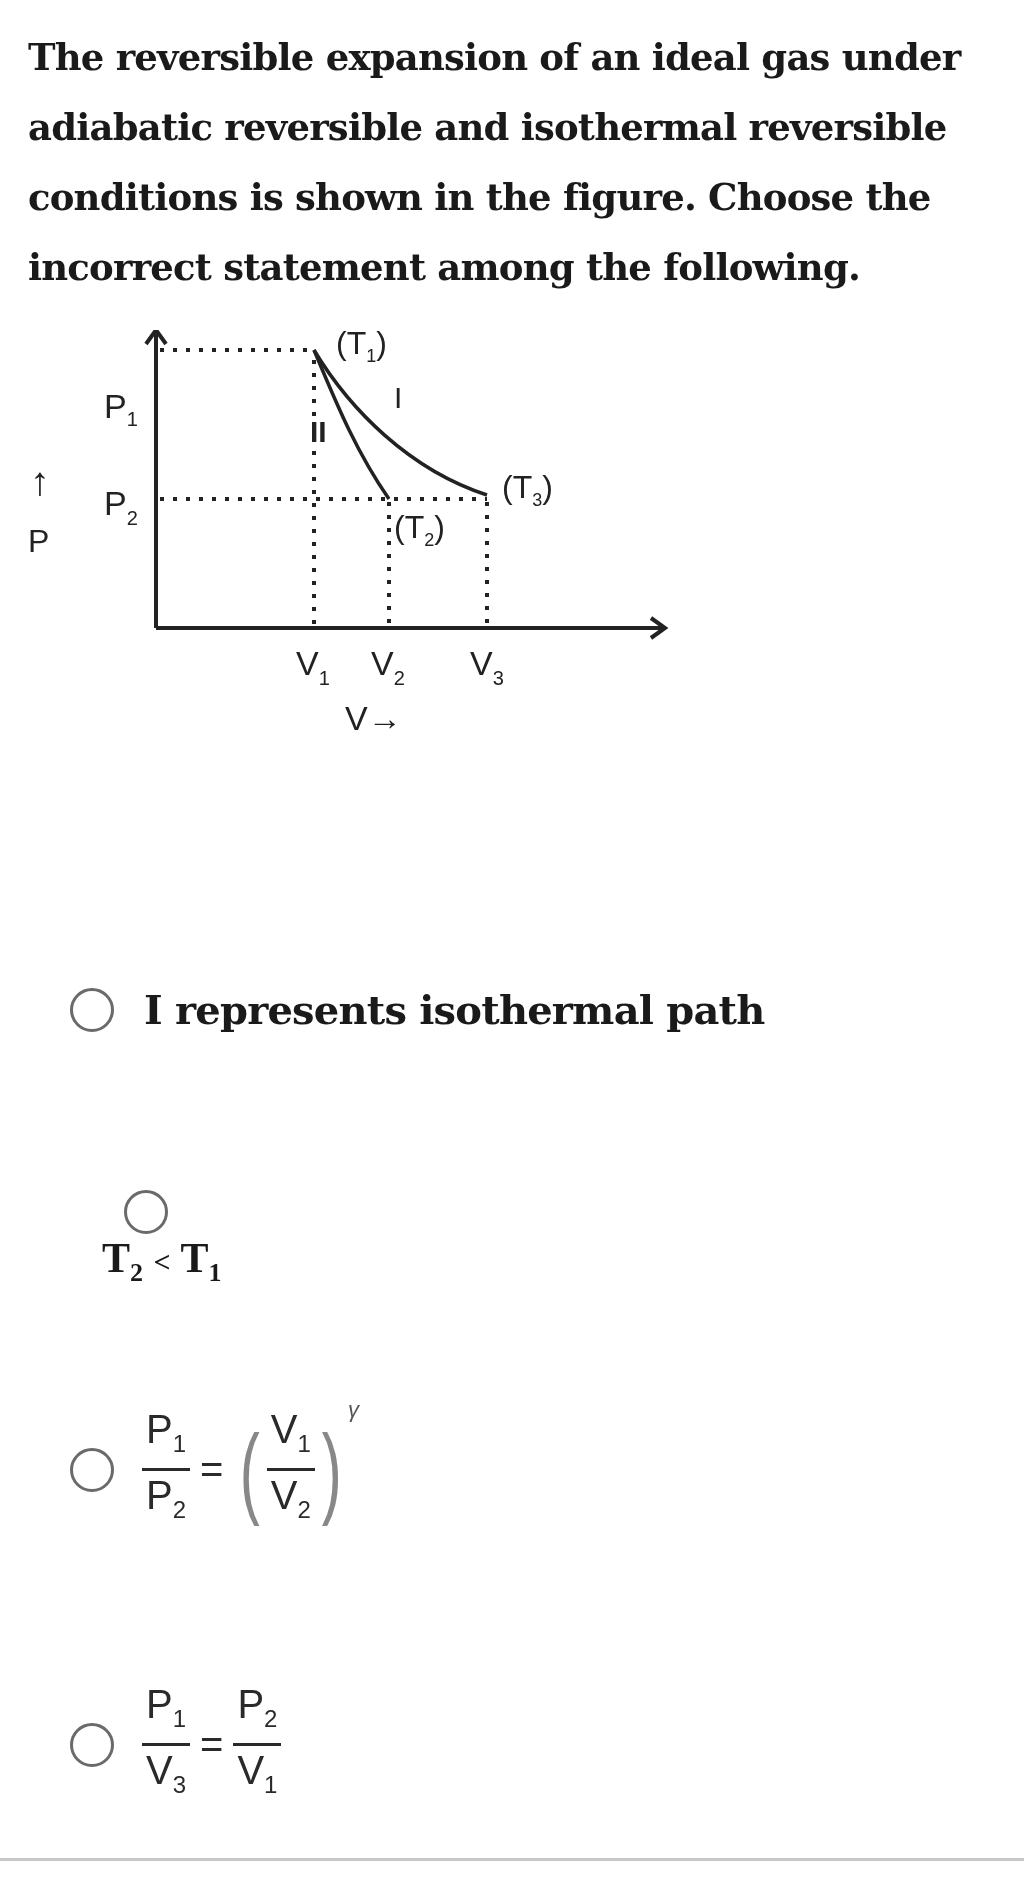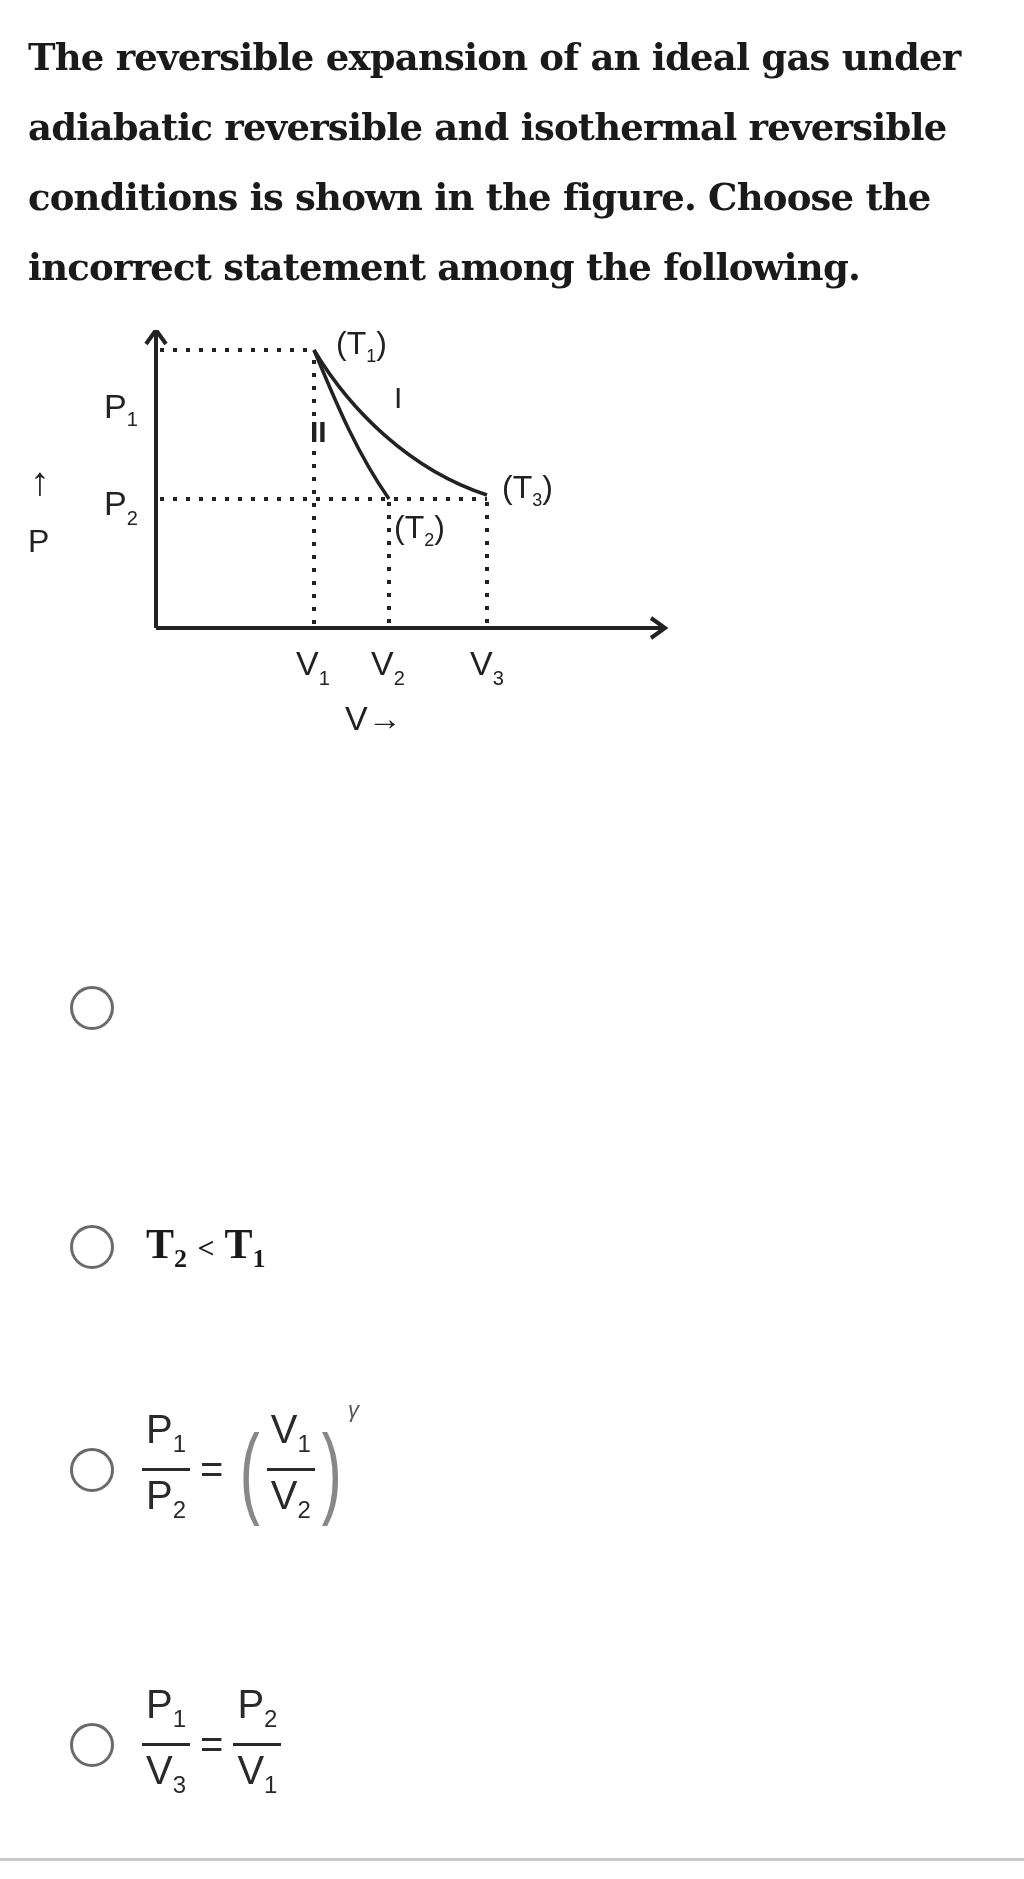--- a/index.html
+++ b/index.html
@@ -75,23 +75,24 @@
     <text x="394" y="208" font-size="32"><tspan>(T</tspan><tspan font-size="18" dy="8">2</tspan><tspan dy="-8">)</tspan></text>
     <text x="502" y="168" font-size="32"><tspan>(T</tspan><tspan font-size="18" dy="8">3</tspan><tspan dy="-8">)</tspan></text>
 
     <text x="394" y="78" font-size="30">I</text>
     <text x="310" y="112" font-size="30" font-weight="bold">II</text>
   </svg>
 </div>
 
 <div class="option" style="top:986px;">
   <div class="radio"></div>
+  <span class="opt-text">I represents isothermal path</span>
 </div>
 
-<div class="option" style="top:1220px;">
+<div class="option" style="top:1190px;flex-direction:column;">
   <div class="radio"></div>
   <span class="math-serif">
     <span>T</span><sub>2</sub>
     <span style="font-size:30px;">&lt;</span>
     <span>T</span><sub>1</sub>
   </span>
 </div>
 
 <div class="option" style="top:1405px;">
   <div class="radio"></div>

